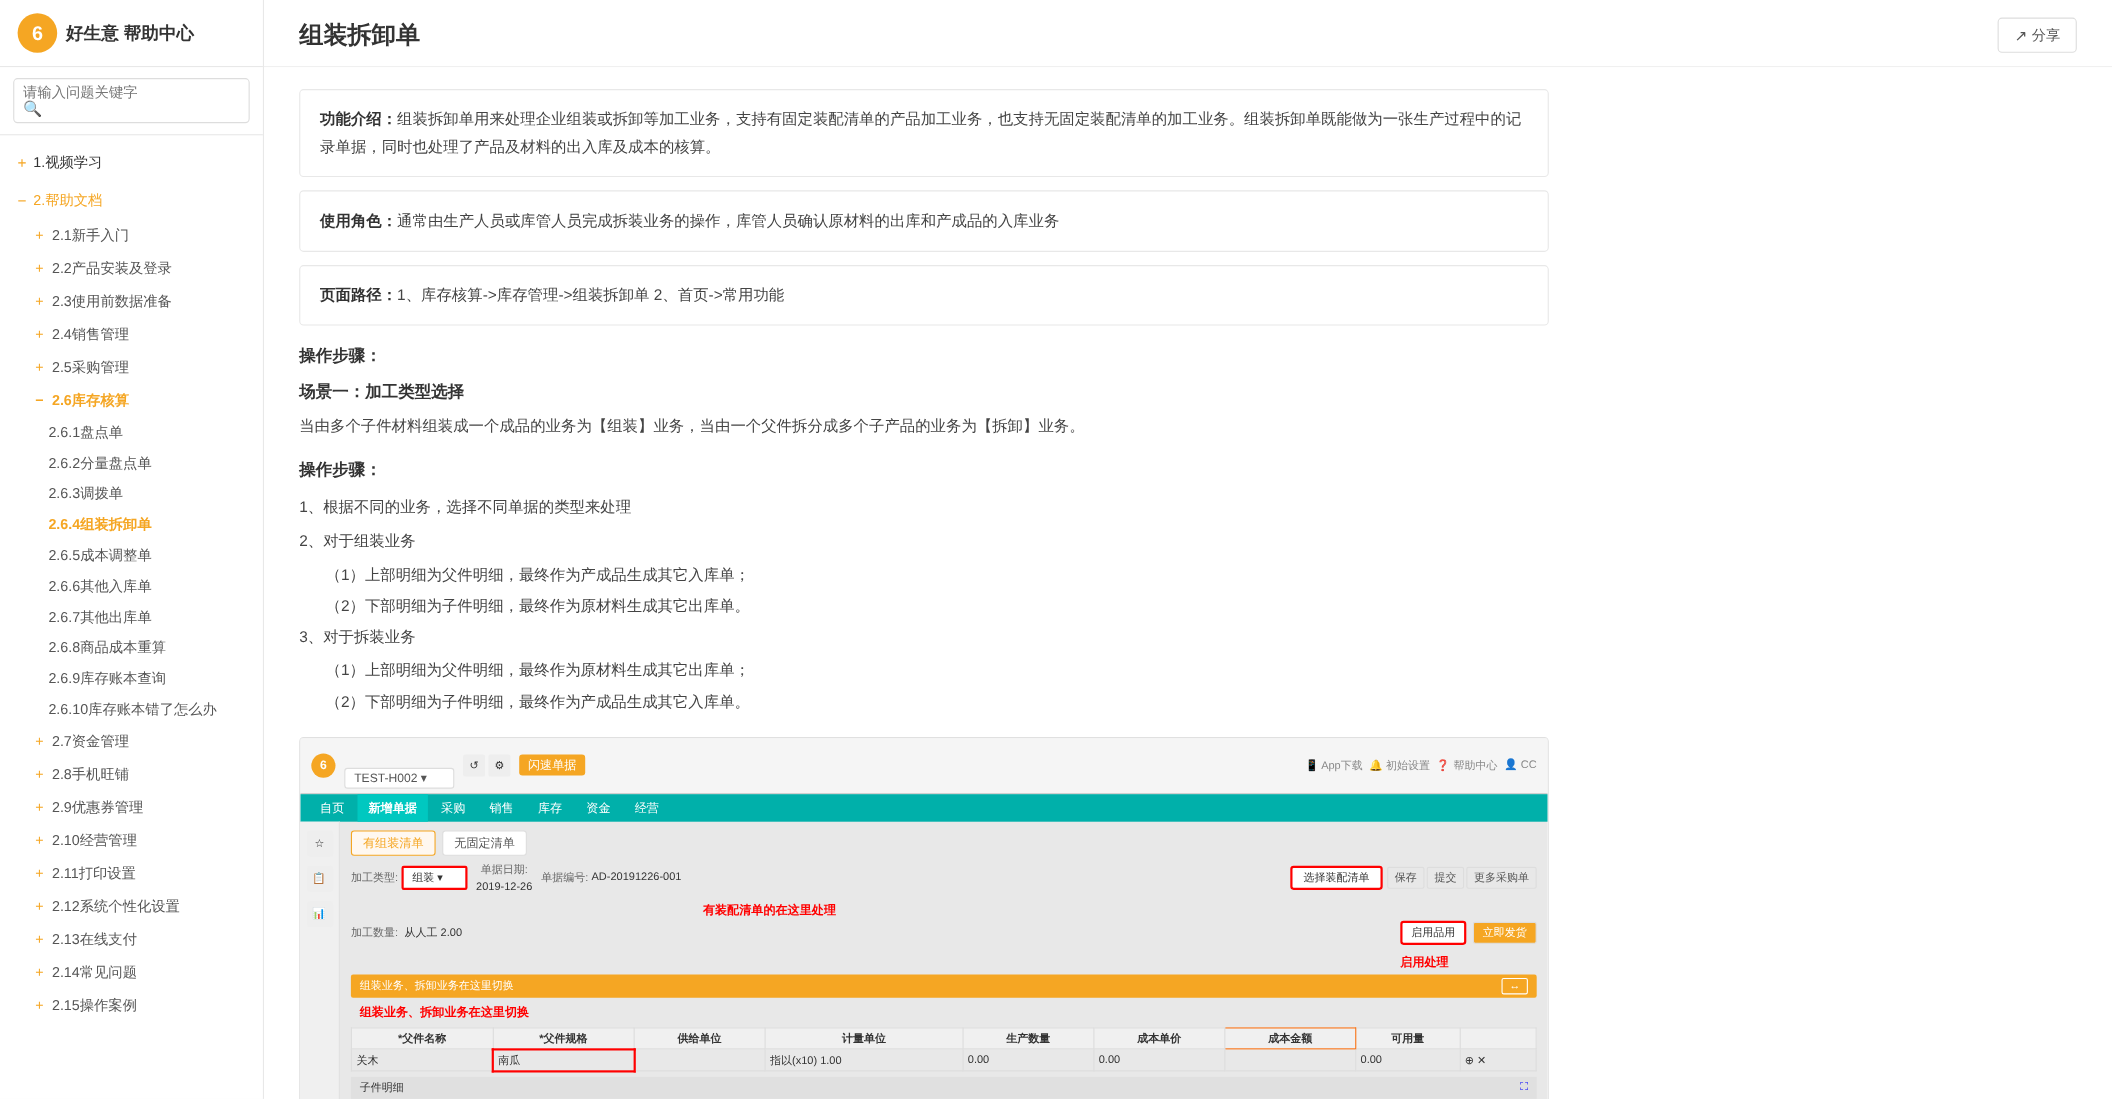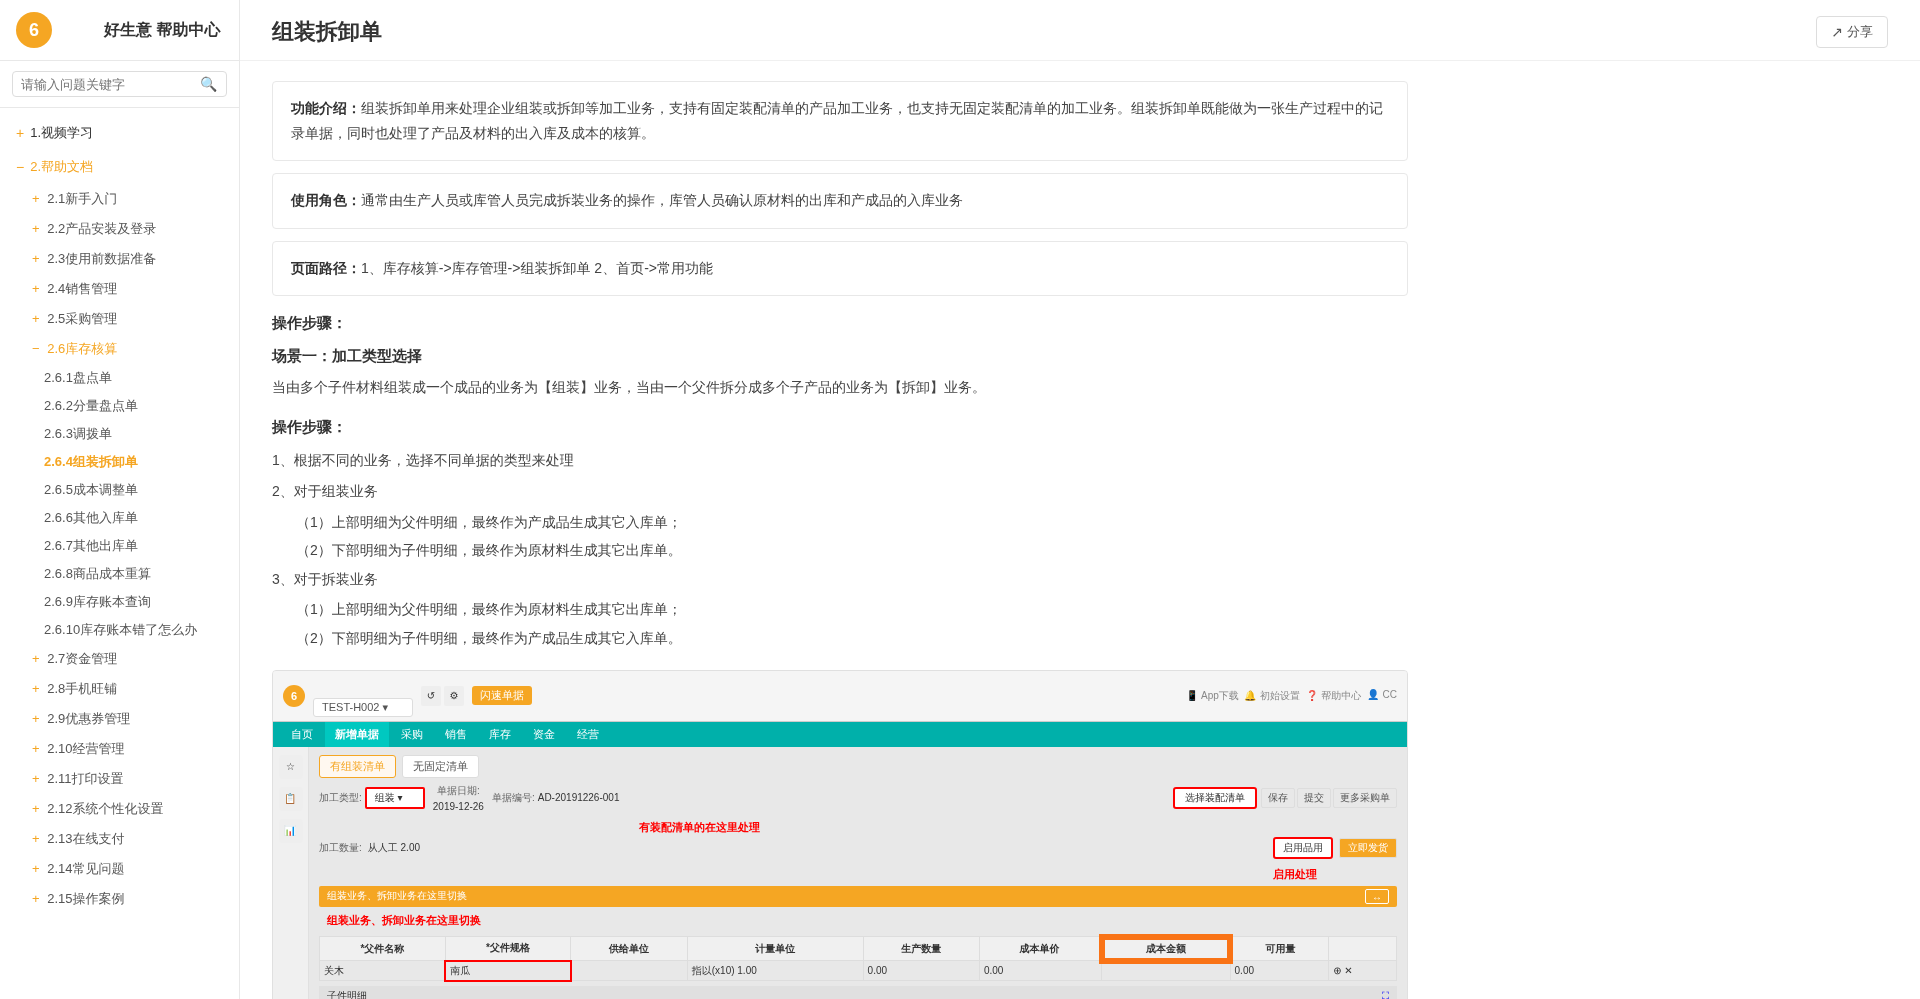--- a/index.html
+++ b/index.html
@@ -36,35 +36,35 @@
       font-size: 18px;
       font-weight: bold;
       margin-right: 8px;
       flex-shrink: 0;
     }
 
     #logo-text {
       font-size: 16px;
       font-weight: bold;
       color: #333;
-      margin-left: 44px;
     }
 
     #search-area {
       padding: 10px 12px;
       border-bottom: 1px solid #e8e8e8;
     }
 
     #search-box {
       display: flex;
-      align-items: flex-end;
+      align-items: flex-start;
       border: 1px solid #ddd;
       border-radius: 4px;
       padding: 4px 8px;
       background: #fff;
+      flex-direction: column;
     }
 
     #search-input {
       border: none;
       outline: none;
       flex: 1;
       font-size: 13px;
       color: #999;
     }
 
@@ -109,21 +109,21 @@
       padding-left: 0;
     }
 
     .nav-sub-item {
       padding: 6px 16px 6px 32px;
       cursor: pointer;
       font-size: 13px;
       color: #555;
     }
 
-    .nav-sub-item.active { color: #f5a623; }
+    .nav-sub-item.active { color: #f5a623; font-weight: bold; }
 
     .nav-sub-sub-items { padding-left: 0; }
 
     .nav-sub-sub-item {
       padding: 5px 16px 5px 44px;
       cursor: pointer;
       font-size: 13px;
       color: #555;
     }
     .nav-sub-sub-item.active { color: #f5a623; font-weight: 500; }
@@ -500,21 +500,21 @@
 
             <table style="width:100%;border-collapse:collapse;font-size:10px;margin-bottom:4px;">
               <thead>
                 <tr style="background:#f0f0f0;">
                   <th style="border:1px solid #ddd;padding:2px 4px;text-align:center;">*父件名称</th>
                   <th style="border:1px solid #ddd;padding:2px 4px;text-align:center;">*父件规格</th>
                   <th style="border:1px solid #ddd;padding:2px 4px;text-align:center;">供给单位</th>
                   <th style="border:1px solid #ddd;padding:2px 4px;text-align:center;">计量单位</th>
                   <th style="border:1px solid #ddd;padding:2px 4px;text-align:center;">生产数量</th>
                   <th style="border:1px solid #ddd;padding:2px 4px;text-align:center;">成本单价</th>
-                  <th style="border:6px solid #f97316;padding:2px 4px;text-align:center;">成本金额</th>
+                  <th style="border:1px solid #f97316;padding:2px 4px;text-align:center;">成本金额</th>
                   <th style="border:1px solid #ddd;padding:2px 4px;text-align:center;">可用量</th>
                   <th style="border:1px solid #ddd;padding:2px 4px;text-align:center;"></th>
                 </tr>
               </thead>
               <tbody>
                 <tr>
                   <td style="border:1px solid #ddd;padding:2px 4px;">关木</td>
                   <td style="border:2px solid red;padding:2px 4px;">南瓜</td>
                   <td style="border:1px solid #ddd;padding:2px 4px;"></td>
                   <td style="border:1px solid #ddd;padding:2px 4px;">指以(x10)  1.00</td>

